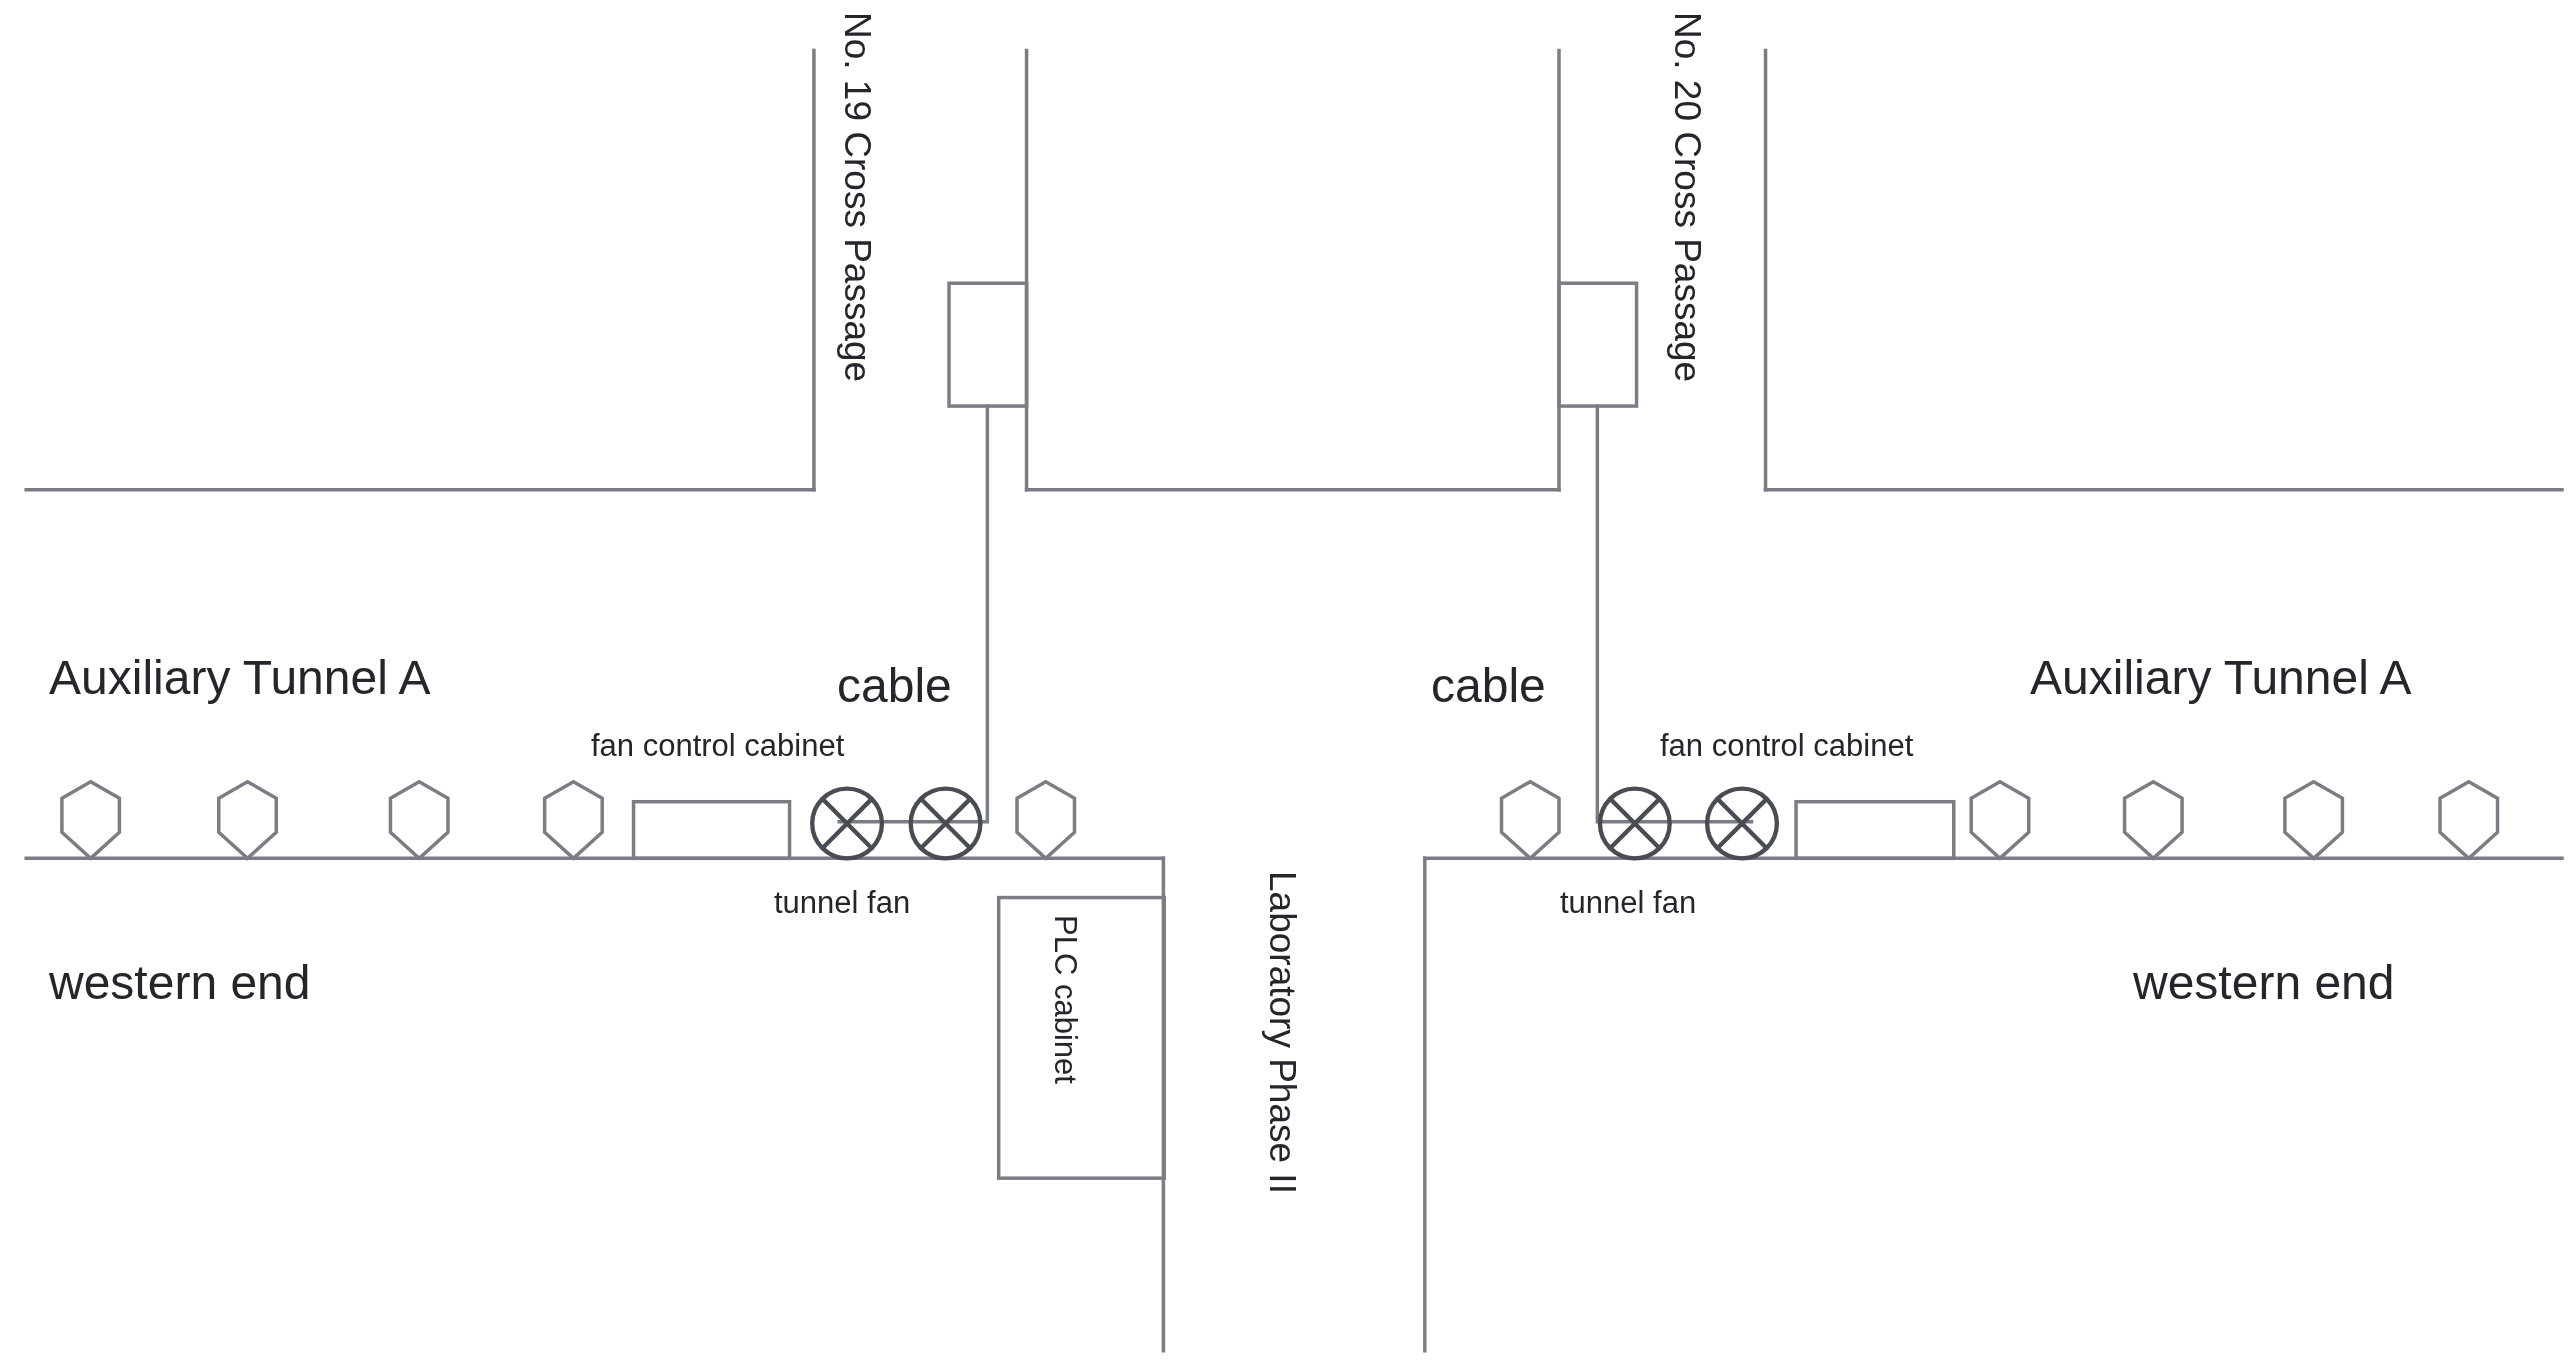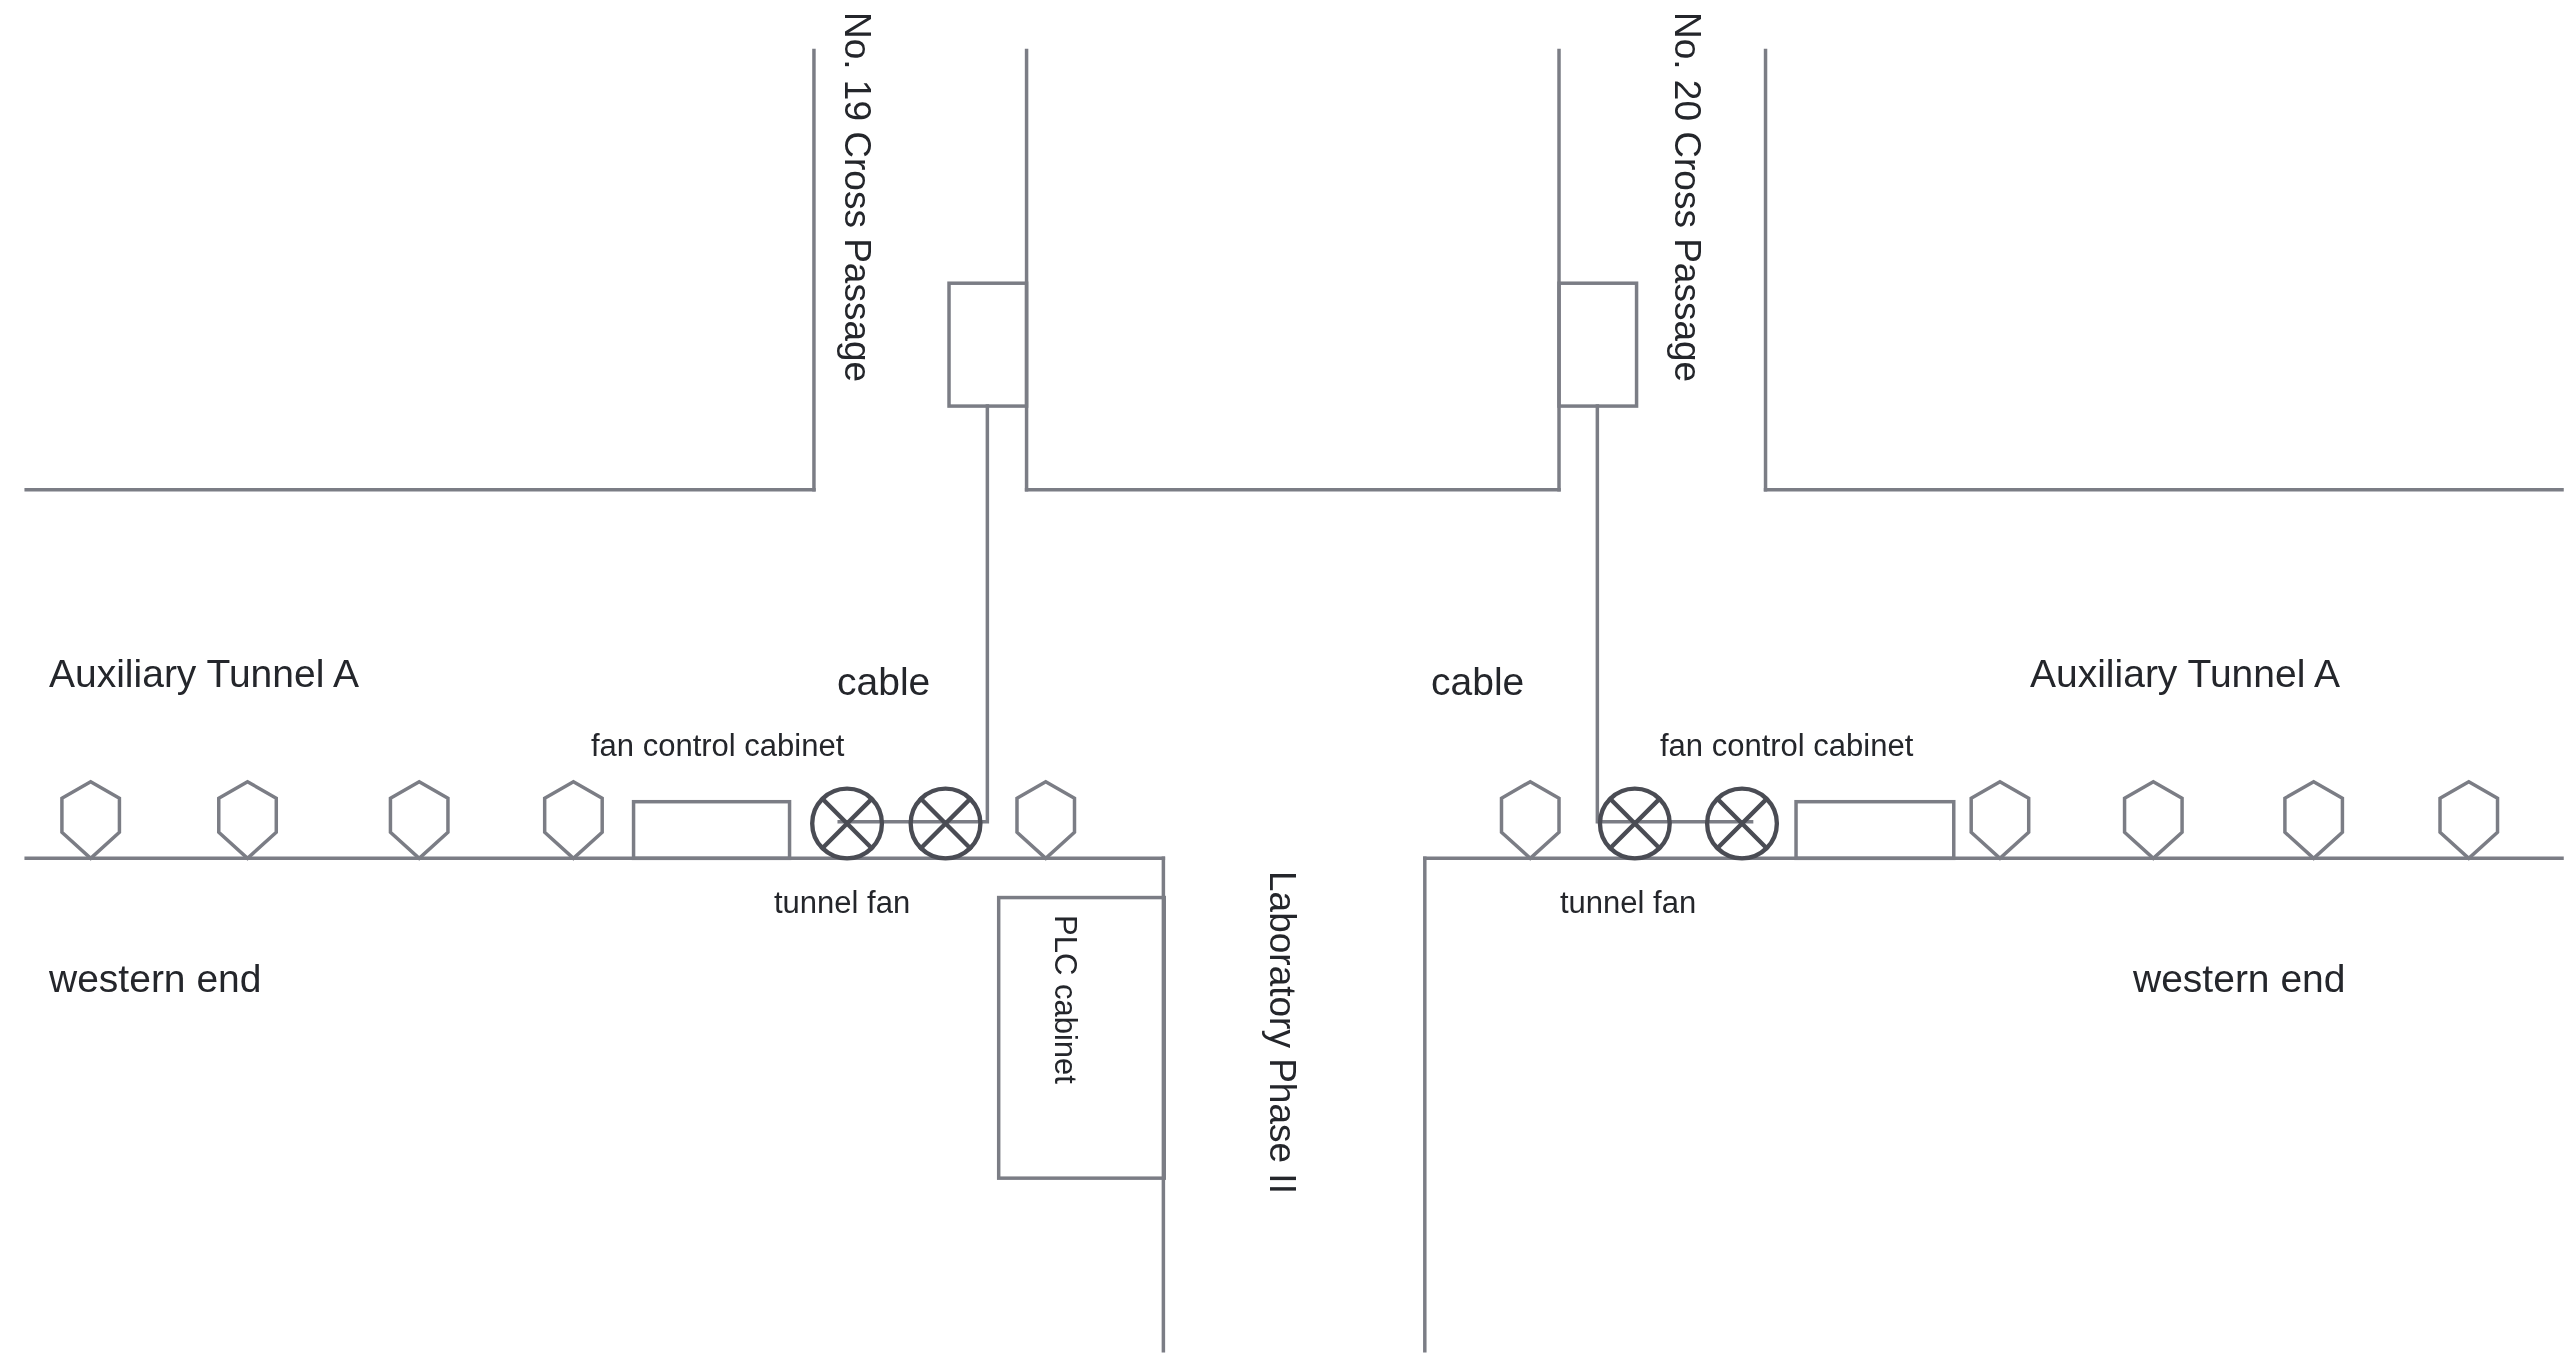--- a/index.html
+++ b/index.html
@@ -25,21 +25,21 @@
     height: 1369px;
   }
   .lbl {
     position: absolute;
     color: #24262b;
     white-space: nowrap;
     font-family: "Liberation Sans", sans-serif;
     font-weight: 400;
     line-height: 1;
   }
-  .lbl-big   { font-size: 39px; }
+  .lbl-big   { font-size: 48px; }
   .lbl-mid   { font-size: 37px; }
   .lbl-small { font-size: 31px; }
   .rot-cw {
     transform-origin: 0 0;
     transform: rotate(90deg);
   }
 </style>
 </head>
 <body>
 

